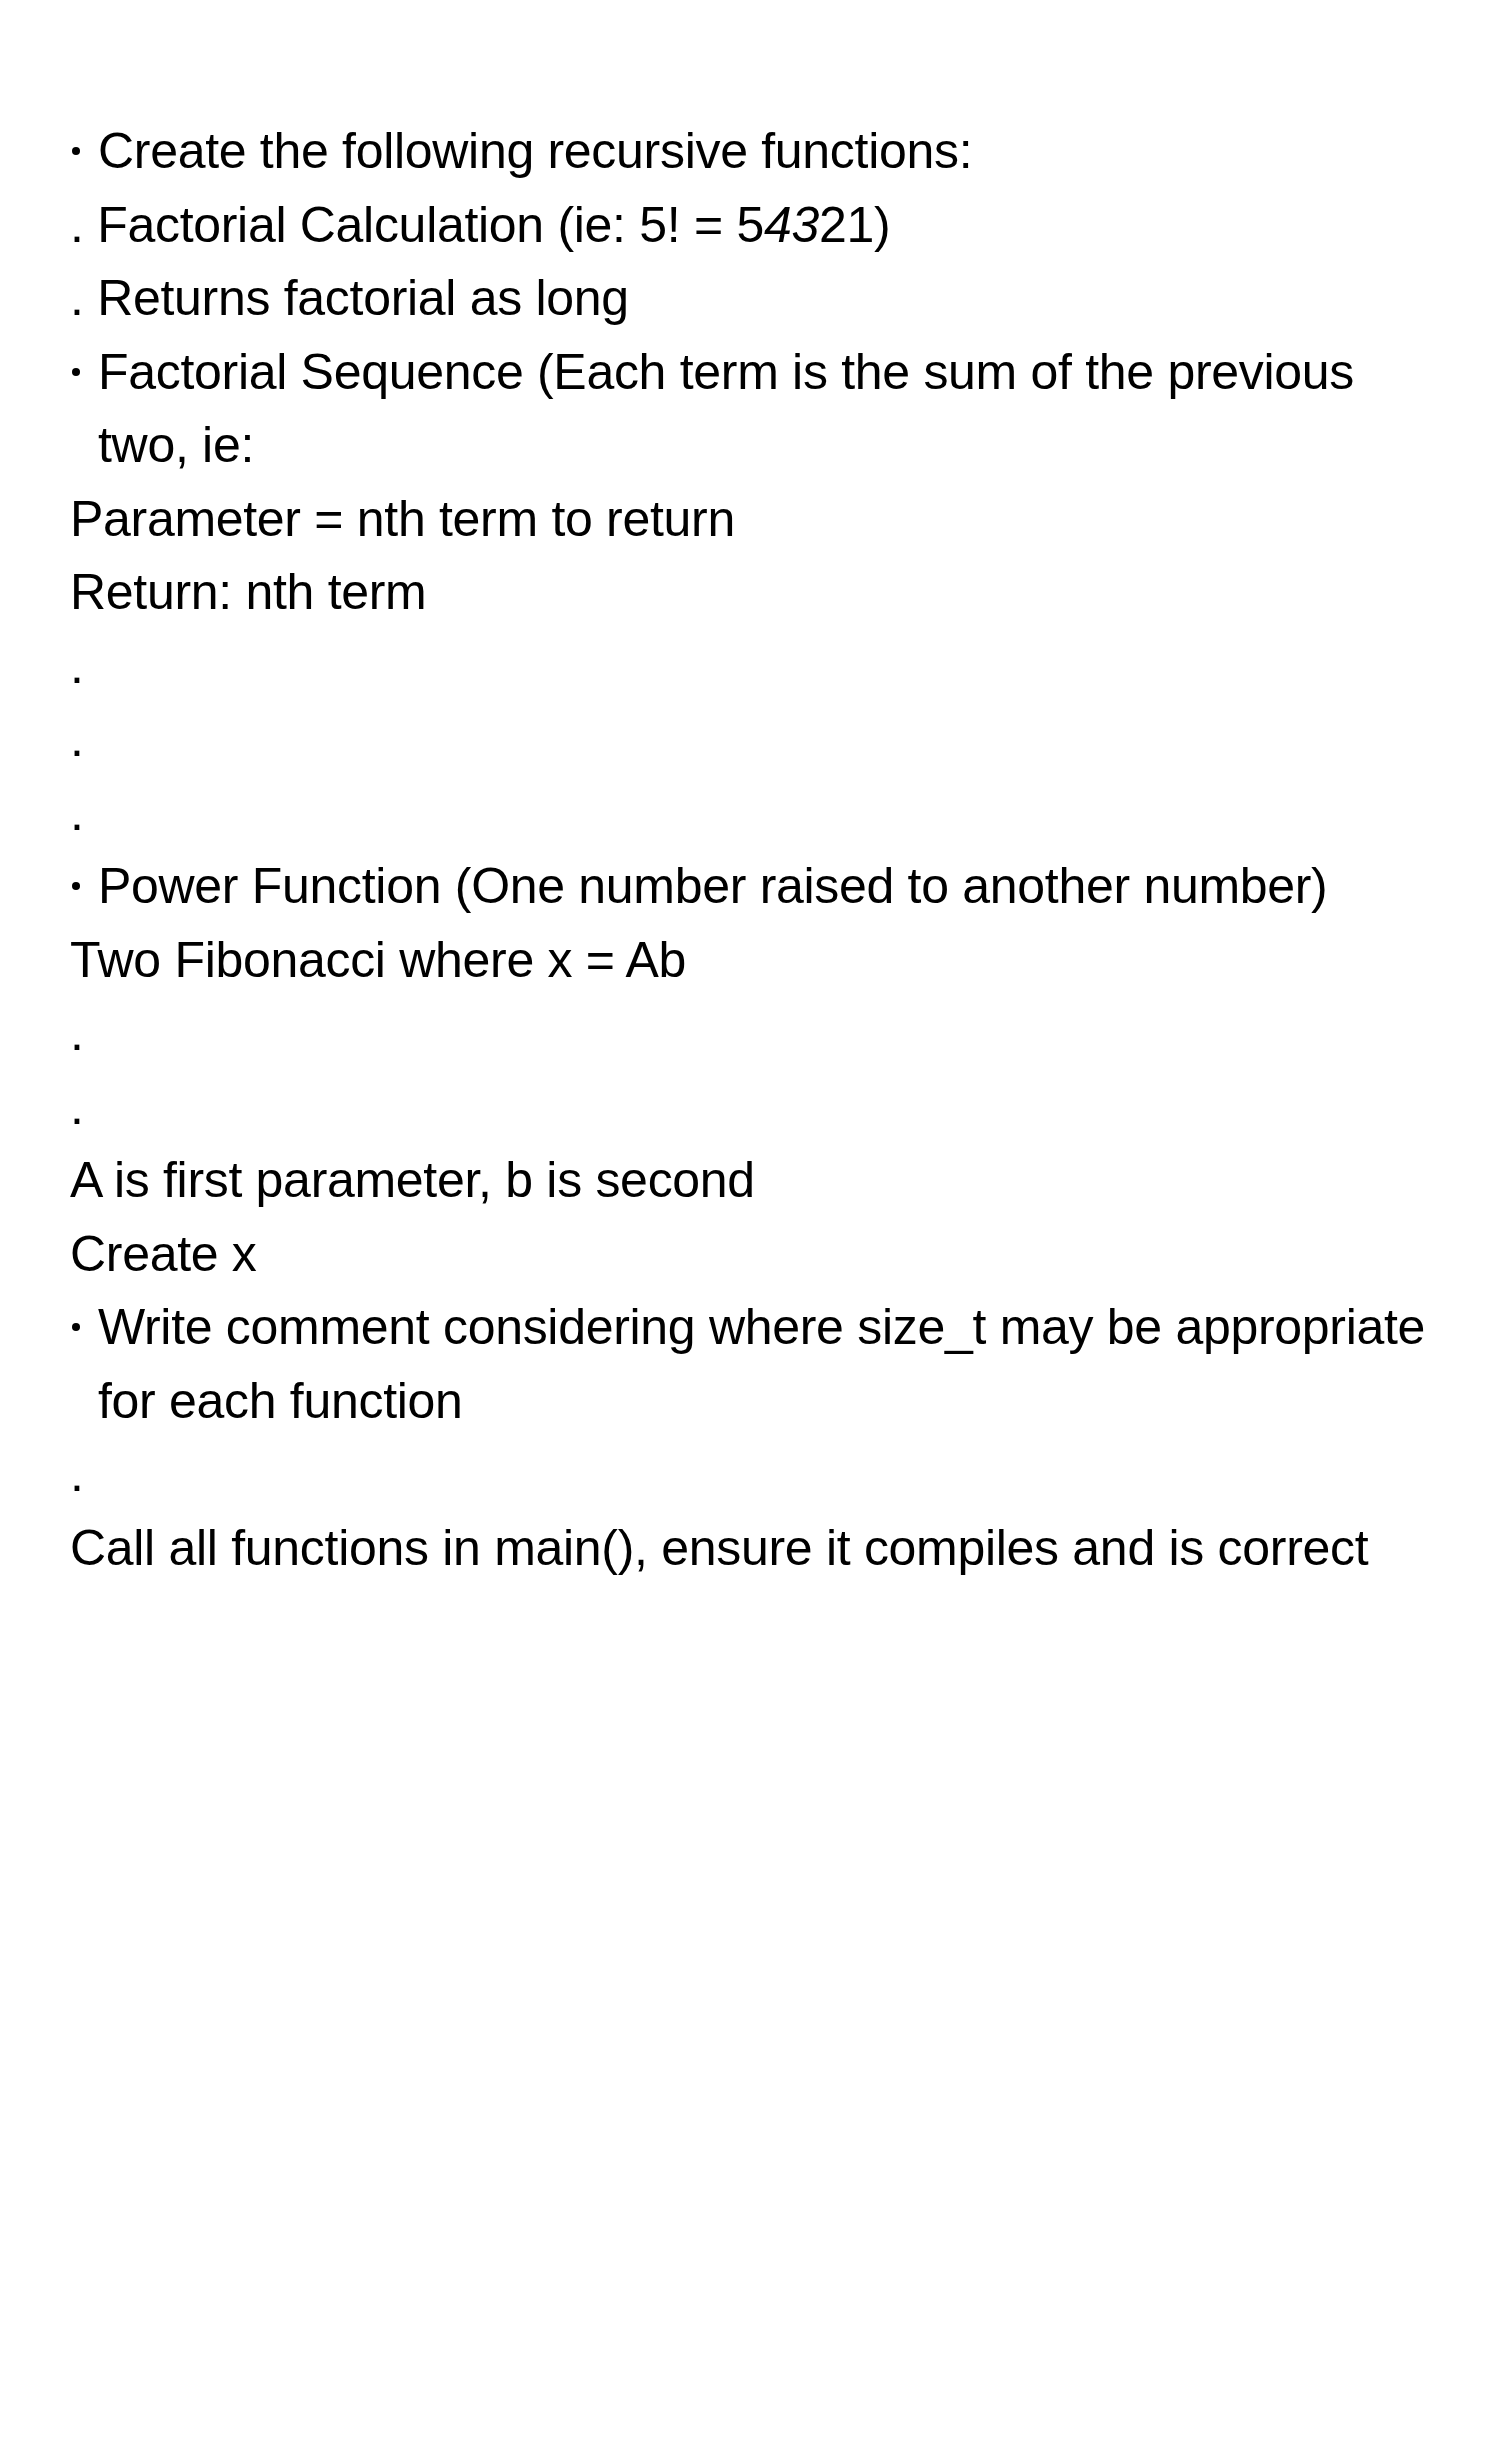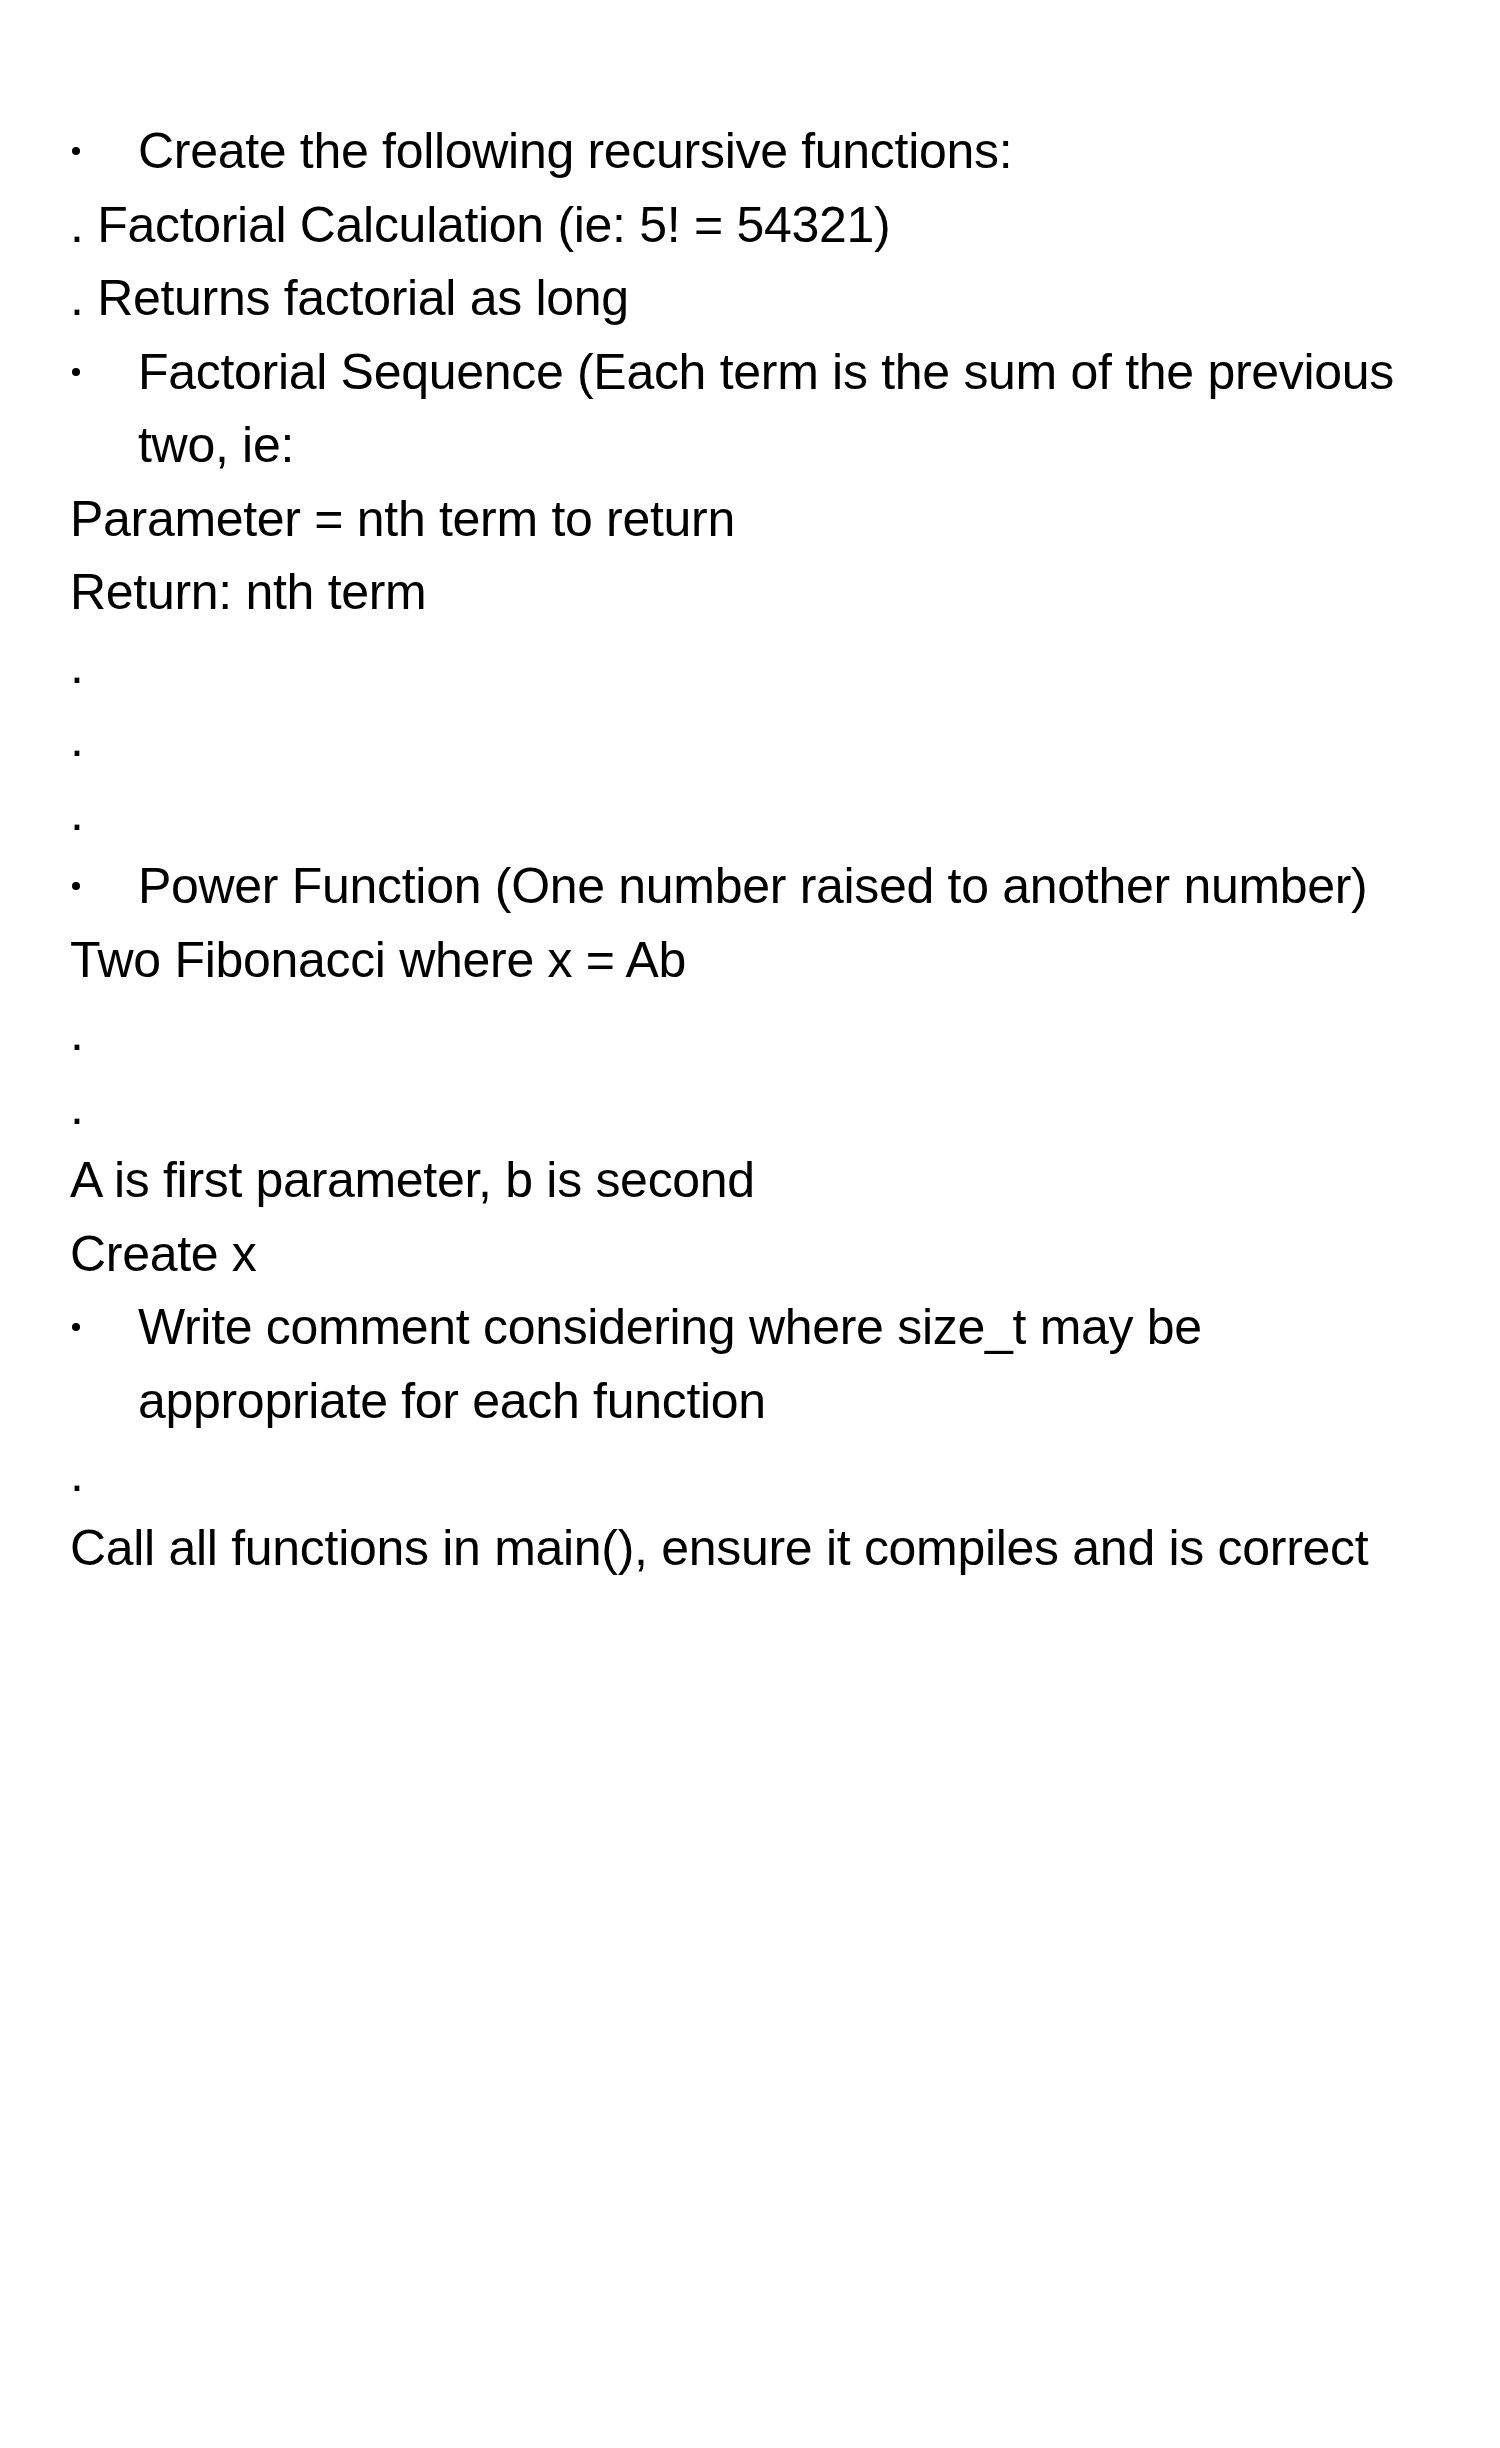--- a/index.html
+++ b/index.html
@@ -17,39 +17,39 @@
     }
     .content {
       font-size: 50px;
       line-height: 1.47;
       letter-spacing: -0.3px;
     }
     .line {
       display: block;
     }
     .italic {
+      font-style: italic;
     }
     .bullet-row {
       display: flex;
       align-items: flex-start;
     }
     .bullet-dot {
       display: inline-block;
       width: 8px;
       height: 8px;
       background: #000;
       border-radius: 50%;
       margin-right: 18px;
       margin-top: 32px;
       flex-shrink: 0;
       margin-left: 2px;
     }
     .bullet-text {
       flex: 1;
-      margin-left: 40px;
     }
     .single-dot {
       font-size: 50px;
       line-height: 1.47;
     }
   </style>
 </head>
 <body>
 
 <div class="content">

